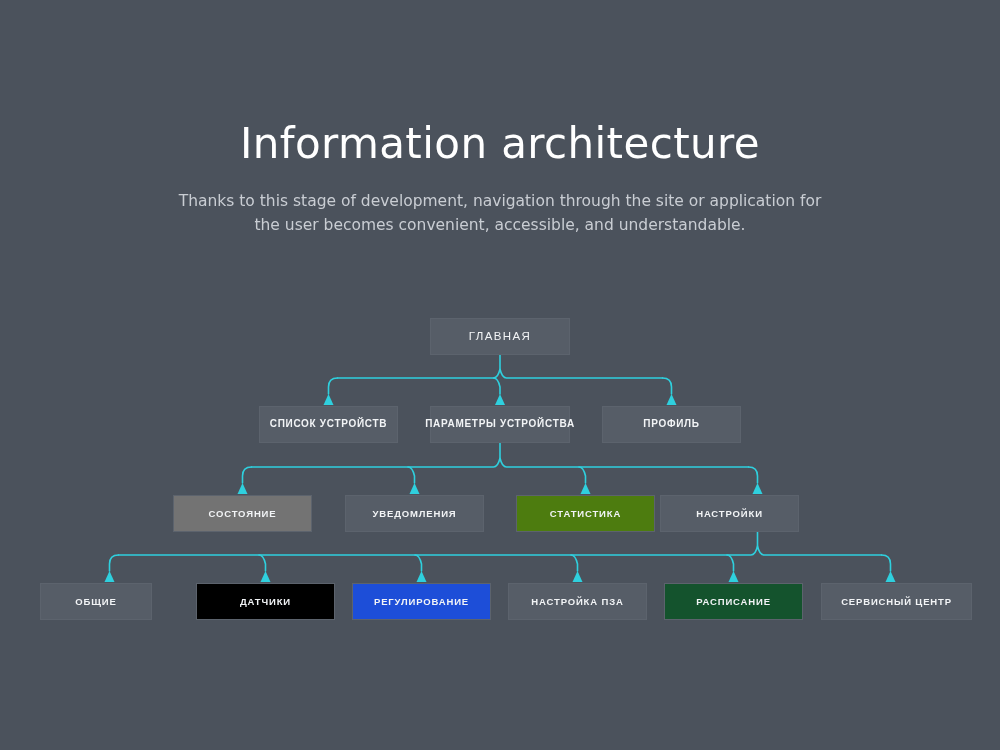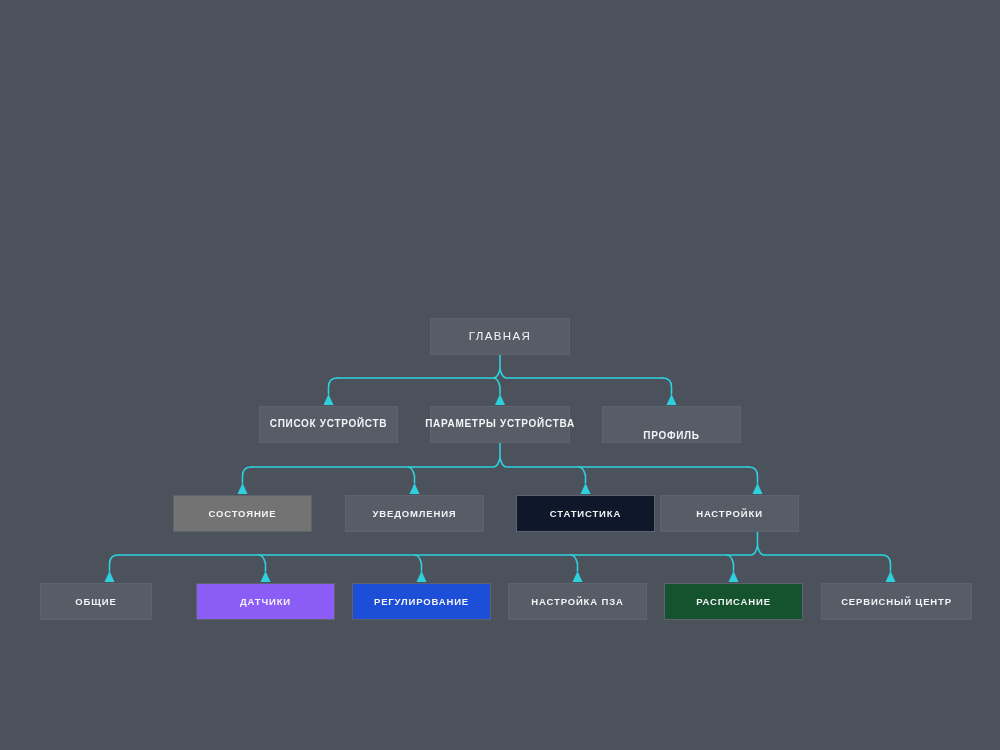--- a/index.html
+++ b/index.html
@@ -72,39 +72,43 @@
     display: flex;
     align-items: center;
     justify-content: center;
     text-align: center;
     color: #f2f4f6;
     font-family: "Liberation Sans", sans-serif;
     letter-spacing: 0.85px;
     font-weight: 700;
     font-size: 9.5px;
     line-height: 1.25;
-    padding: 0 6px;
+    padding: 12px 6px;
     white-space: nowrap;
   }
   .node.root {
     font-size: 11.5px;
     font-weight: 400;
     letter-spacing: 1.4px;
   }
   .node.lvl2 {
     font-size: 10px;
     font-weight: 700;
     letter-spacing: 0.7px;
   }
 </style>
 </head>
 <body>
 
 <div id="slide">
 
+  <div id="header">
+    <h1 id="page-title">Information architecture</h1>
+    <p id="subtitle">Thanks to this stage of development, navigation through the site or application for the user becomes convenient, accessible, and understandable.</p>
+  </div>
 
   <div id="diagram">
     <svg id="connector-layer" viewBox="0 0 1000 750" width="1000" height="750">
         <path d="M 500 355 L 500 369" fill="none" stroke="#2fd0de" stroke-width="1.6" stroke-linecap="round"></path>
         <path d="M 337.5 378 L 493.5 378 Q 498 378 500 369 Q 502 378 506.5 378 L 662.5 378" fill="none" stroke="#2fd0de" stroke-width="1.6" stroke-linecap="round"></path>
         <path d="M 337.5 378 Q 328.5 378 328.5 387 L 328.5 394" fill="none" stroke="#2fd0de" stroke-width="1.6" stroke-linecap="round"></path>
         <path d="M 328.5 394 L 323.5 405 L 333.5 405 Z" fill="#2fd0de"></path>
         <path d="M 493.5 378 Q 498 378 500 387 L 500 394" fill="none" stroke="#2fd0de" stroke-width="1.6" stroke-linecap="round"></path>
         <path d="M 500 394 L 495 405 L 505 405 Z" fill="#2fd0de"></path>
         <path d="M 662.5 378 Q 671.5 378 671.5 387 L 671.5 394" fill="none" stroke="#2fd0de" stroke-width="1.6" stroke-linecap="round"></path>
@@ -146,30 +150,30 @@
         </div>
         <div class="node lvl2" style="left: 602px; top: 406px; width: 139px; height: 37px; background: rgb(86, 93, 103); border-color: rgb(92, 99, 109); color: rgb(242, 244, 246); align-items: flex-end;">
           <span>ПРОФИЛЬ</span>
         </div>
         <div class="node" style="left: 173px; top: 495px; width: 139px; height: 37px; background: #737373; border-color: rgb(92, 99, 109); color: rgb(242, 244, 246);">
           <span>СОСТОЯНИЕ</span>
         </div>
         <div class="node" style="left: 345px; top: 495px; width: 139px; height: 37px; background: rgb(86, 93, 103); border-color: rgb(92, 99, 109); color: rgb(242, 244, 246);">
           <span>УВЕДОМЛЕНИЯ</span>
         </div>
-        <div class="node" style="left: 516px; top: 495px; width: 139px; height: 37px; background: #0f172a; border-color: rgb(92, 99, 109); color: rgb(242, 244, 246);">
+        <div class="node" style="left: 516px; top: 495px; width: 139px; height: 37px; background: #4d7c0f; border-color: rgb(92, 99, 109); color: rgb(242, 244, 246);">
           <span>СТАТИСТИКА</span>
         </div>
         <div class="node" style="left: 660px; top: 495px; width: 139px; height: 37px; background: rgb(86, 93, 103); border-color: rgb(92, 99, 109); color: rgb(242, 244, 246);">
           <span>НАСТРОЙКИ</span>
         </div>
         <div class="node" style="left: 40px; top: 583px; width: 112px; height: 37px; background: rgb(86, 93, 103); border-color: rgb(92, 99, 109); color: rgb(242, 244, 246);">
           <span>ОБЩИЕ</span>
         </div>
-        <div class="node" style="left: 196px; top: 583px; width: 139px; height: 37px; background: #8b5cf6; border-color: rgb(92, 99, 109); color: rgb(242, 244, 246);">
+        <div class="node" style="left: 196px; top: 583px; width: 139px; height: 37px; background: #000000; border-color: rgb(92, 99, 109); color: rgb(242, 244, 246);">
           <span>ДАТЧИКИ</span>
         </div>
         <div class="node" style="left: 352px; top: 583px; width: 139px; height: 37px; background: #1d4ed8; border-color: rgb(92, 99, 109); color: rgb(242, 244, 246);">
           <span>РЕГУЛИРОВАНИЕ</span>
         </div>
         <div class="node" style="left: 508px; top: 583px; width: 139px; height: 37px; background: rgb(86, 93, 103); border-color: rgb(92, 99, 109); color: rgb(242, 244, 246);">
           <span>НАСТРОЙКА ПЗА</span>
         </div>
         <div class="node" style="left: 664px; top: 583px; width: 139px; height: 37px; background: #14532d; border-color: rgb(92, 99, 109); color: rgb(242, 244, 246);">
           <span>РАСПИСАНИЕ</span>

